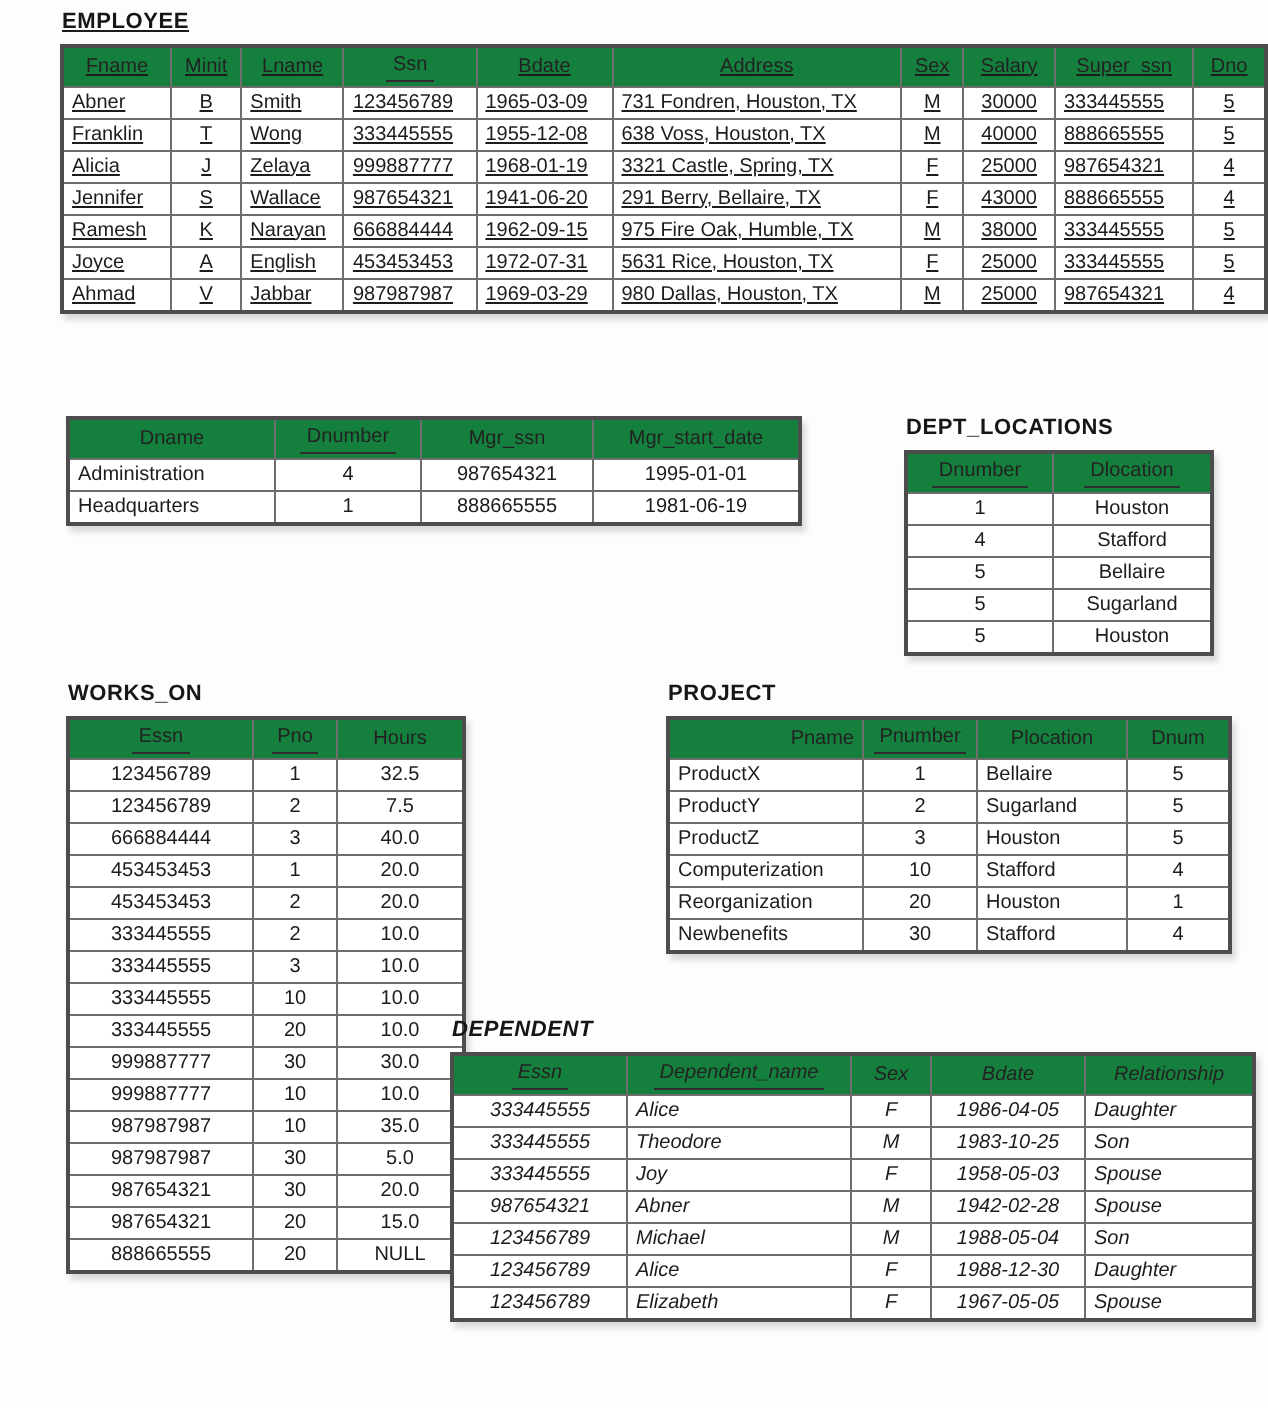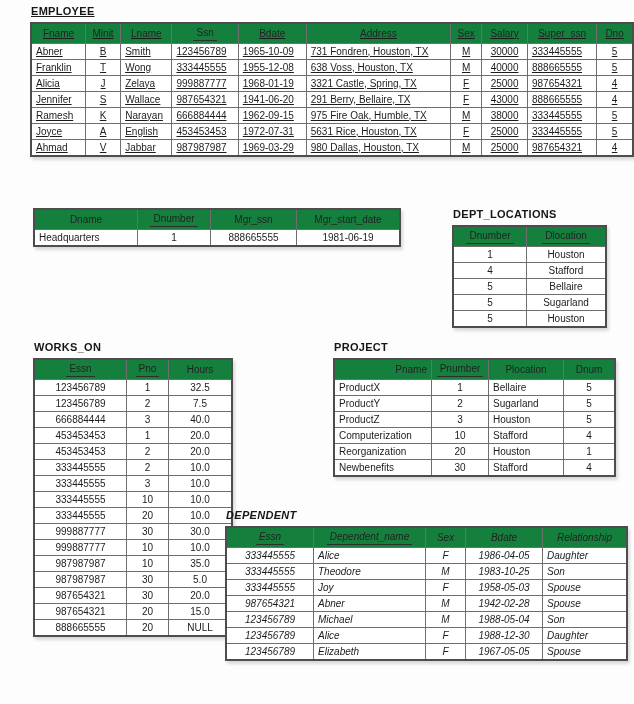--- a/index.html
+++ b/index.html
@@ -67,21 +67,21 @@
           <th style="width: 64px;"><span>Super_ssn</span></th>
           <th style="width: 30px; text-align: center;"><span>Dno</span></th>
         </tr>
       </thead>
       <tbody>
         <tr>
           <td class="a-l">Abner</td>
           <td class="a-c">B</td>
           <td class="a-l">Smith</td>
           <td class="a-l">123456789</td>
-          <td class="a-l">1965-10-09</td>
+          <td class="a-l">1965-03-09</td>
           <td class="a-l">731 Fondren, Houston, TX</td>
           <td class="a-c">M</td>
           <td class="a-c">30000</td>
           <td class="a-l">333445555</td>
           <td class="a-c">5</td>
         </tr>
         <tr>
           <td class="a-l">Franklin</td>
           <td class="a-c">T</td>
           <td class="a-l">Wong</td>
@@ -162,20 +162,26 @@
       <thead>
         <tr>
           <th style="width: 94px;"><span>Dname</span></th>
           <th style="width: 64px;"><span class="key">Dnumber</span></th>
           <th style="width: 77px;"><span>Mgr_ssn</span></th>
           <th style="width: 94px;"><span>Mgr_start_date</span></th>
         </tr>
       </thead>
       <tbody>
         <tr>
+          <td class="a-l">Administration</td>
+          <td class="a-c">4</td>
+          <td class="a-c">987654321</td>
+          <td class="a-c">1995-01-01</td>
+        </tr>
+        <tr>
           <td class="a-l">Headquarters</td>
           <td class="a-c">1</td>
           <td class="a-c">888665555</td>
           <td class="a-c">1981-06-19</td>
         </tr>
       </tbody>
     </table>
 </div>
 
 <div class="sec" id="sec-deptloc">

